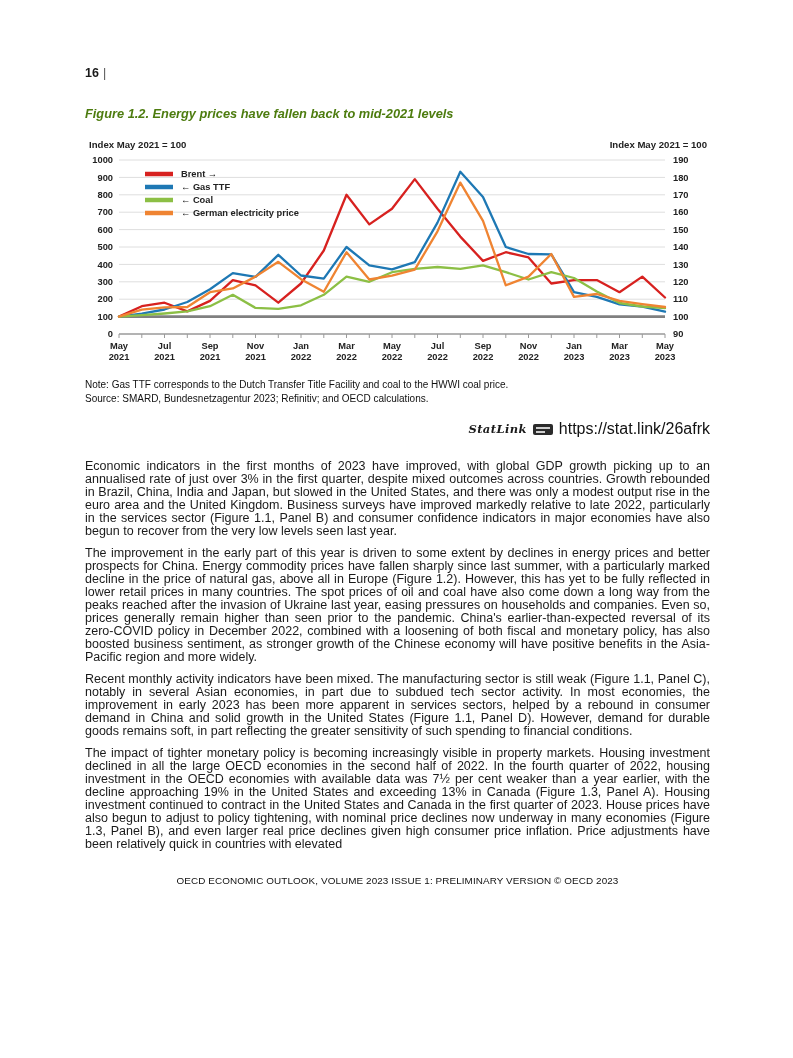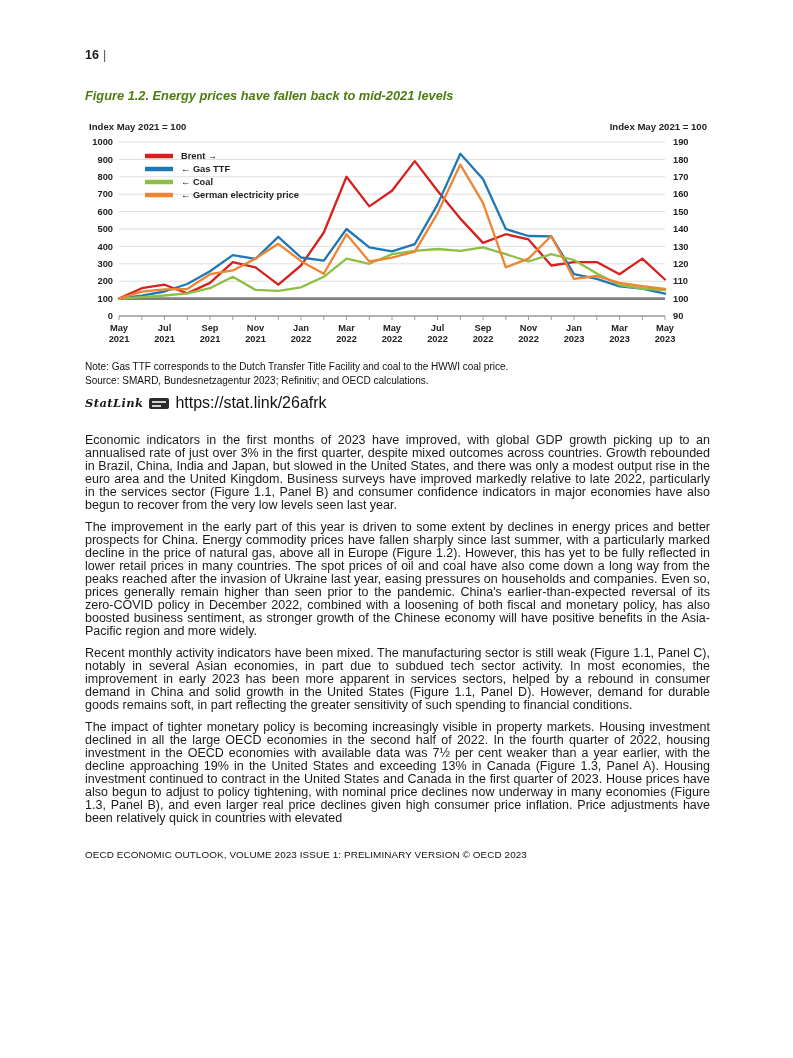--- a/index.html
+++ b/index.html
@@ -1,35 +1,35 @@
 <!DOCTYPE html>
 <html><head>
 <meta charset="utf-8">
 <style>
   html,body{margin:0;padding:0;background:#ffffff;}
   .page{position:relative;width:793px;height:1058px;background:#ffffff;overflow:hidden;
         font-family:"Liberation Sans",sans-serif;color:#1a1a1a;}
-  .content{position:absolute;left:85px;top:0;width:625px;}
+  .content{position:absolute;left:85px;top:18px;width:625px;}
   .pagenum-row{margin-top:48px;font-size:12.5px;font-weight:bold;}
   .pagenum-row .bar{font-weight:normal;color:#555;margin-left:4px;}
   .fig-title{margin-top:26px;font-size:12.8px;font-weight:bold;color:#4d7c0f;font-style:italic;}
   .chart-wrap{margin-top:18px;margin-left:4px;width:618px;font-weight:bold;}
   .axis-headers{display:flex;justify-content:space-between;font-size:9.6px;color:#222;margin-bottom:2px;}
   svg text.tick{font-family:"Liberation Sans",sans-serif;font-size:9.3px;fill:#222;}
   svg text.legend-t{font-size:9.3px;}
   .note-block{margin-top:10px;font-size:10px;line-height:1.42;color:#111;}
-  .statlink-row{margin-top:6px;display:flex;justify-content:flex-start;align-items:center;gap:6px;}
+  .statlink-row{margin-top:14px;display:flex;justify-content:flex-end;align-items:center;gap:6px;}
   .statlink-brand{font-family:"DejaVu Serif","Liberation Serif",serif;font-style:italic;font-weight:bold;font-size:11.5px;letter-spacing:.4px;}
   .statlink-icon{display:inline-block;width:20px;height:11px;background:#2b2b2b;border-radius:2px;position:relative;}
   .statlink-icon:before{content:"";position:absolute;left:3px;top:3px;width:14px;height:2px;background:#cfcfcf;}
   .statlink-icon:after{content:"";position:absolute;left:3px;top:7px;width:9px;height:2px;background:#cfcfcf;}
   .statlink-url{font-size:16px;color:#111;}
   .body-text{margin-top:22px;}
   .body-text p{margin:0 0 9px 0;font-size:12.5px;line-height:13px;text-align:justify;}
-  .footer{margin-top:24px;text-align:left;font-size:9.9px;color:#111;letter-spacing:.1px;}
+  .footer{margin-top:24px;text-align:center;font-size:9.9px;color:#111;letter-spacing:.1px;}
 </style>
 </head>
 <body>
 
 <div class="page">
   <div class="content">
 
     <div class="pagenum-row">
       <span>16</span><span class="bar">|</span>
     </div>

